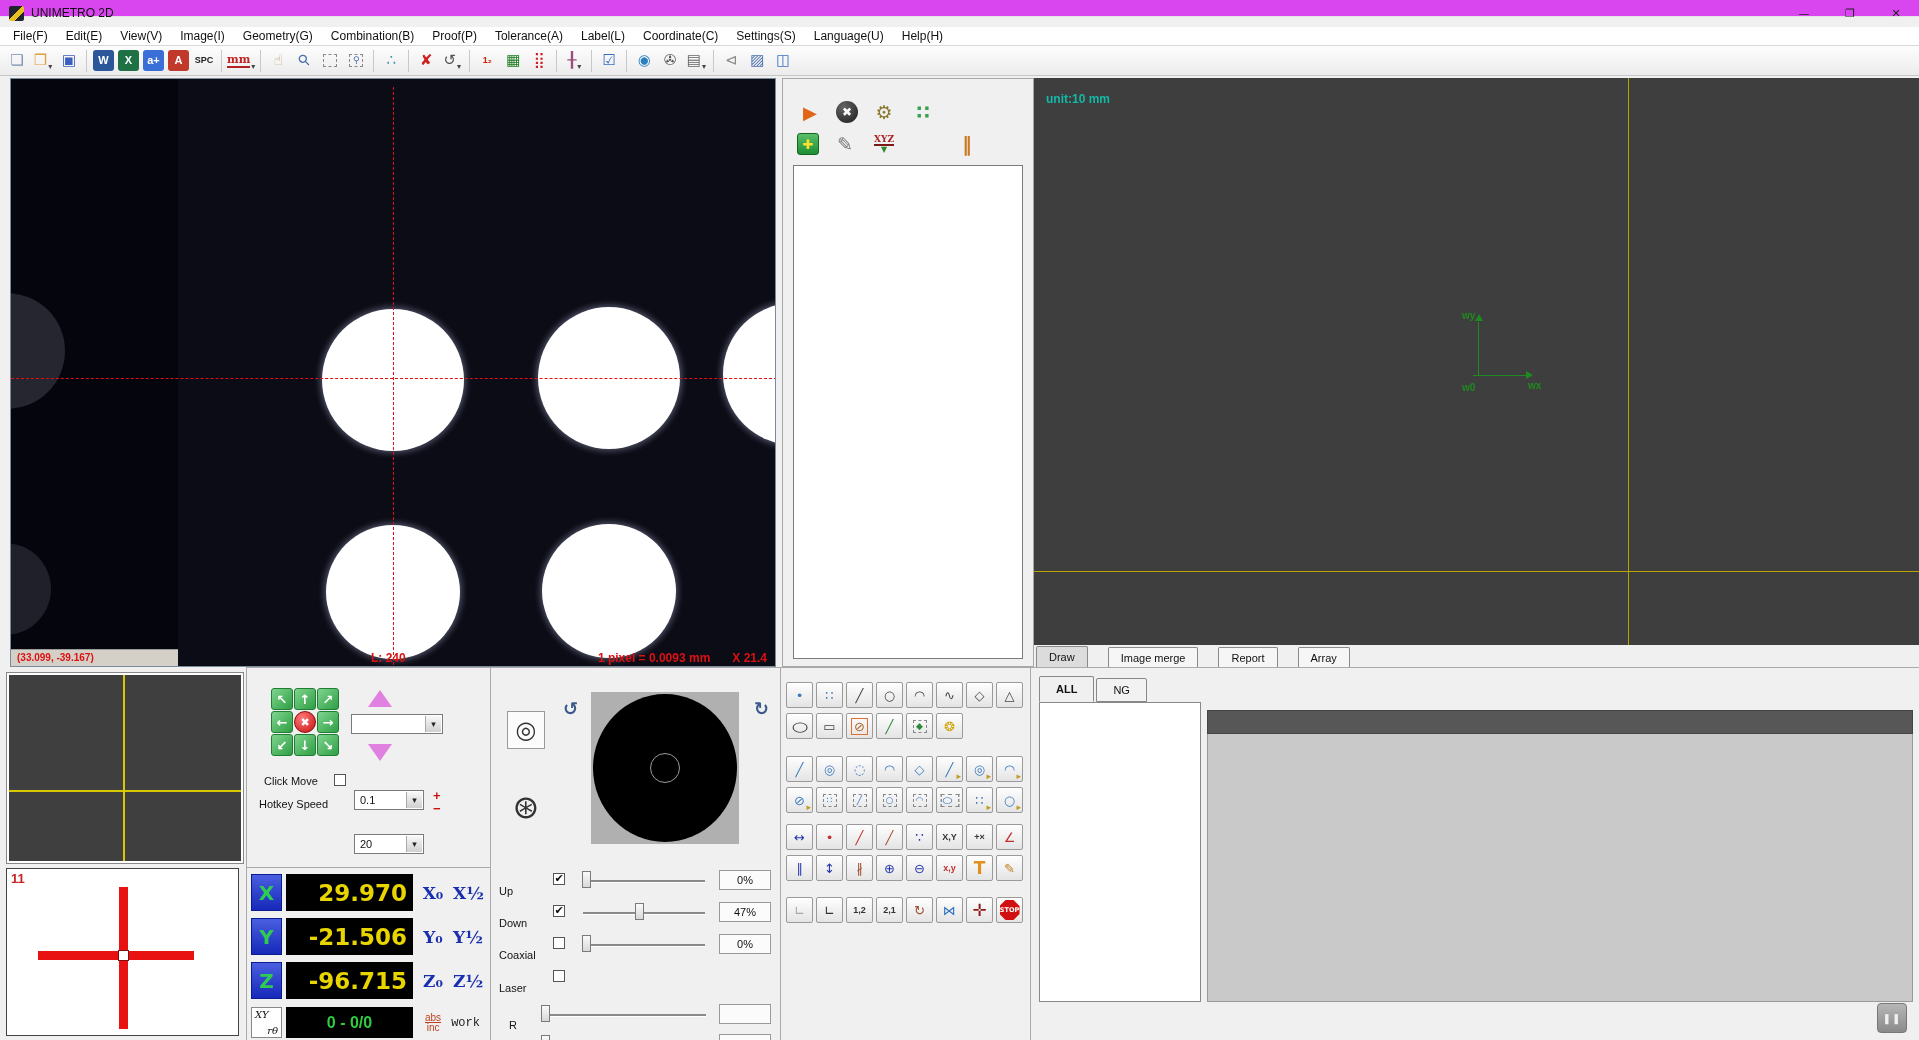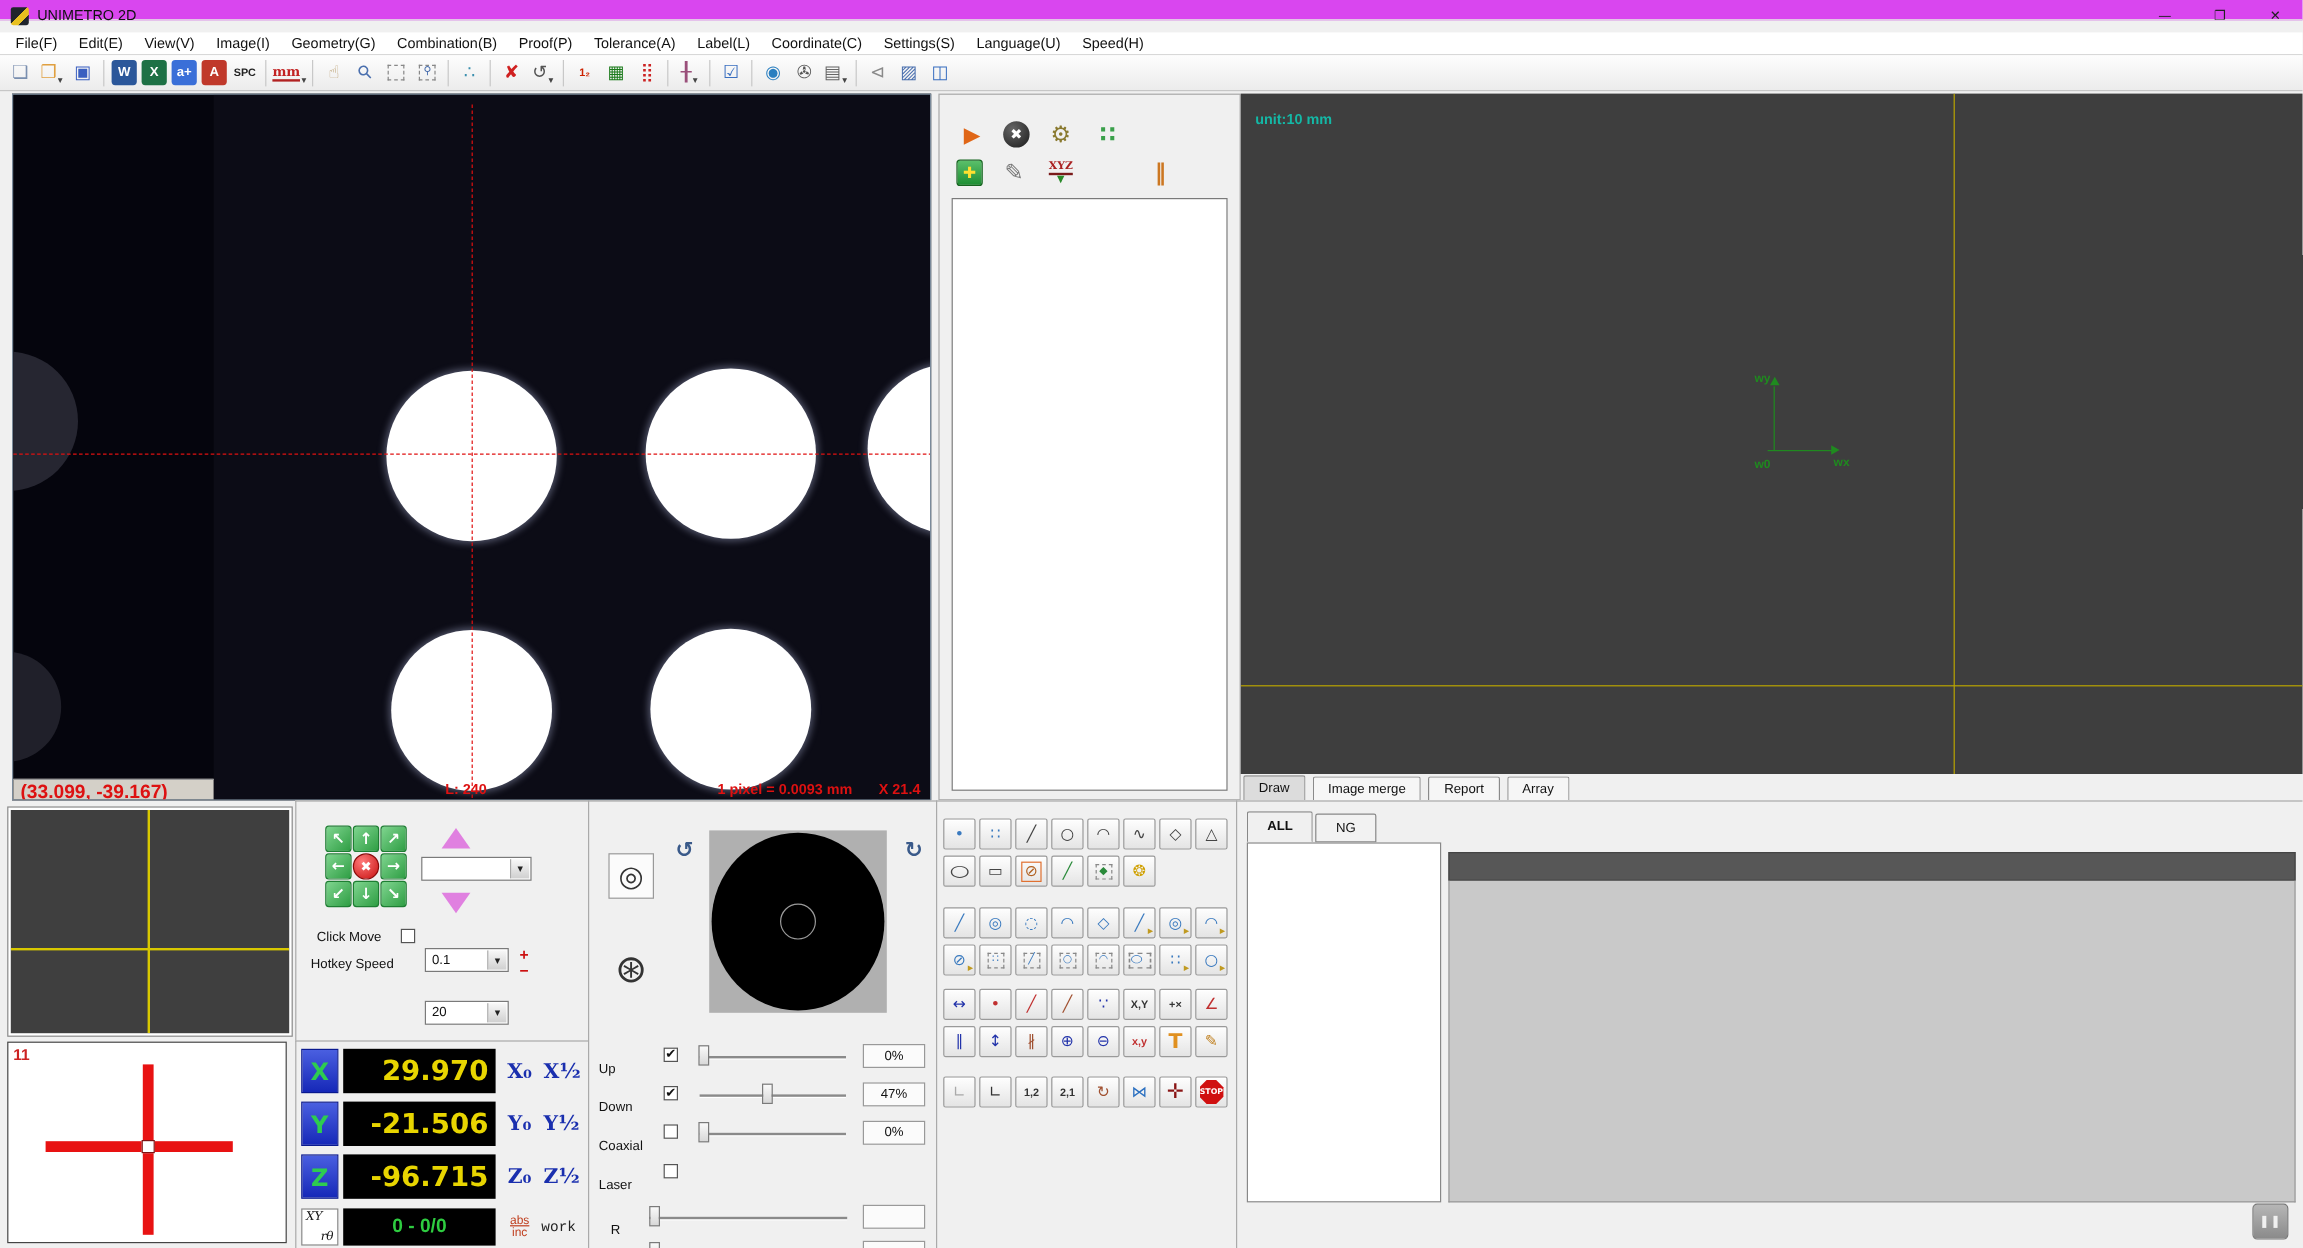--- a/index.html
+++ b/index.html
@@ -40,21 +40,21 @@
                     display:flex; align-items:center; justify-content:center; }
 
   
   #camera { left:10px; top:78px; width:766px; height:589px; background:#05050d; border:1px solid #7a8a9a; overflow:hidden; }
   #cam-image { left:167px; top:0; width:599px; height:589px; background:#0c0c16; }
   .wcircle { position:absolute; border-radius:50%; background:#ffffff; box-shadow:0 0 6px 2px rgba(205,215,255,.35); }
   .dimcircle { position:absolute; border-radius:50%; background:#262631; }
   #cam-vdash { left:382px; top:8px; width:0; height:578px; border-left:1px dashed #e01010; }
   #cam-hdash { left:0; top:299px; width:766px; height:0; border-top:1px dashed #e01010; }
   #cam-status-left { left:0; top:570px; width:167px; height:19px; background:#d4d0c8; border-top:1px solid #9a9a9a;
-                     font-size:16px; font-weight:bold; color:#dd1111; padding:2px 0 0 6px; }
+                     font-size:10px; font-weight:bold; color:#dd1111; padding:2px 0 0 6px; }
   #cam-length { left:360px; top:572px; font-size:12px; font-weight:bold; color:#dd1111; }
   #cam-scale { right:8px; top:572px; display:flex; gap:22px; font-size:12px; font-weight:bold; color:#dd1111; }
 
   
   #measure-panel { left:782px; top:78px; width:252px; height:589px; background:#f0f0f0; border:1px solid #a8a8a8; }
   .mrow { position:absolute; left:14px; display:flex; gap:13px; align-items:center; }
   .mbtn { width:26px; height:26px; display:flex; align-items:center; justify-content:center;
           font-family:"DejaVu Sans",sans-serif; font-size:18px; flex-direction:row; }
   .circ { background:radial-gradient(circle at 35% 30%,#666,#1a1a1a); border-radius:50%; width:22px; height:22px; }
   .circ .glyph { color:#fff; font-size:12px; font-weight:bold; }
@@ -70,21 +70,21 @@
   
   #canvas { left:1034px; top:78px; width:885px; height:567px; background:#3e3e3e; overflow:hidden; }
   #unit-label { left:12px; top:14px; color:#14b8a6; font-size:12px; font-weight:bold; }
   #cv-vline { left:594px; top:0; width:1px; height:567px; background:#b8a400; }
   #cv-hline { left:0; top:493px; width:885px; height:1px; background:#b8a400; }
   #axis { left:428px; top:232px; width:110px; height:90px; color:#1f8a1f; font-size:10px; font-weight:bold; }
   .axline { position:absolute; background:#1f8a1f; }
   .tri-upg { position:absolute; width:0; height:0; border-left:4px solid transparent; border-right:4px solid transparent; border-bottom:7px solid #1f8a1f; }
   .tri-rtg { position:absolute; width:0; height:0; border-top:4px solid transparent; border-bottom:4px solid transparent; border-left:7px solid #1f8a1f; }
 
-  #canvas-tabs { left:1034px; top:645px; width:885px; height:22px; background:#f0f0f0; display:flex; align-items:flex-end; padding-left:2px; gap:6px; }
+  #canvas-tabs { left:1034px; top:645px; width:885px; height:22px; background:#f0f0f0; display:flex; align-items:flex-end; padding-left:2px; gap:20px; }
   .ctab { height:20px; border:1px solid #8a8a8a; border-bottom:none; border-radius:2px 2px 0 0; background:#f6f6f6;
           font-size:11px; color:#111; display:flex; align-items:center; justify-content:center; padding:0 12px; }
   .ctab.active { background:#dcdcdc; height:21px; }
 
   
   .bpanel { background:#f0f0f0; border-left:1px solid #aaa; border-top:1px solid #aaa; }
 
   
   #navigator { left:6px; top:672px; width:238px; height:192px; background:#fff; border:1px solid #888; padding:2px; }
   #nav-inner { position:relative; width:100%; height:100%; background:#3f3f3f; overflow:hidden; }
@@ -213,21 +213,21 @@
       <div class="menu-item">View(V)</div>
       <div class="menu-item">Image(I)</div>
       <div class="menu-item">Geometry(G)</div>
       <div class="menu-item">Combination(B)</div>
       <div class="menu-item">Proof(P)</div>
       <div class="menu-item">Tolerance(A)</div>
       <div class="menu-item">Label(L)</div>
       <div class="menu-item">Coordinate(C)</div>
       <div class="menu-item">Settings(S)</div>
       <div class="menu-item">Language(U)</div>
-      <div class="menu-item">Speed(H)</div>
+      <div class="menu-item">Help(H)</div>
     </div>
 
   <div id="toolbar" class="abs">
 
   <div class="tbtn" style="color: rgb(122, 143, 175);">
         <span class="glyph">❏</span>
       </div>
       <div class="tbtn dd" style="color: rgb(224, 160, 64);">
         <span class="glyph">❒</span>
       </div>

